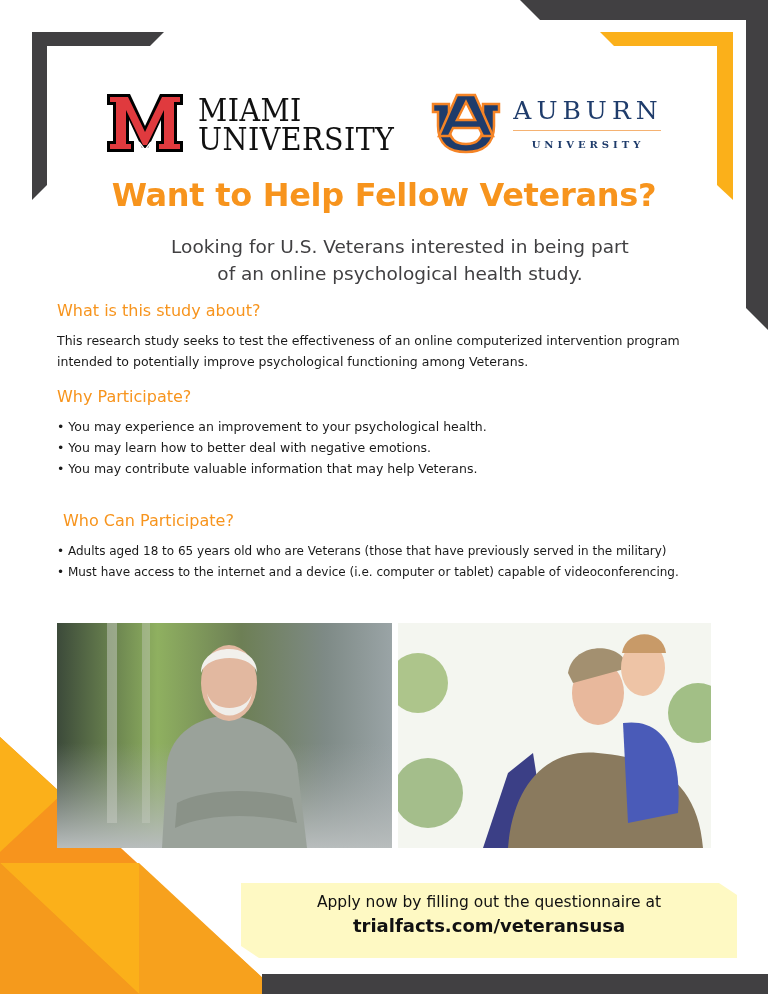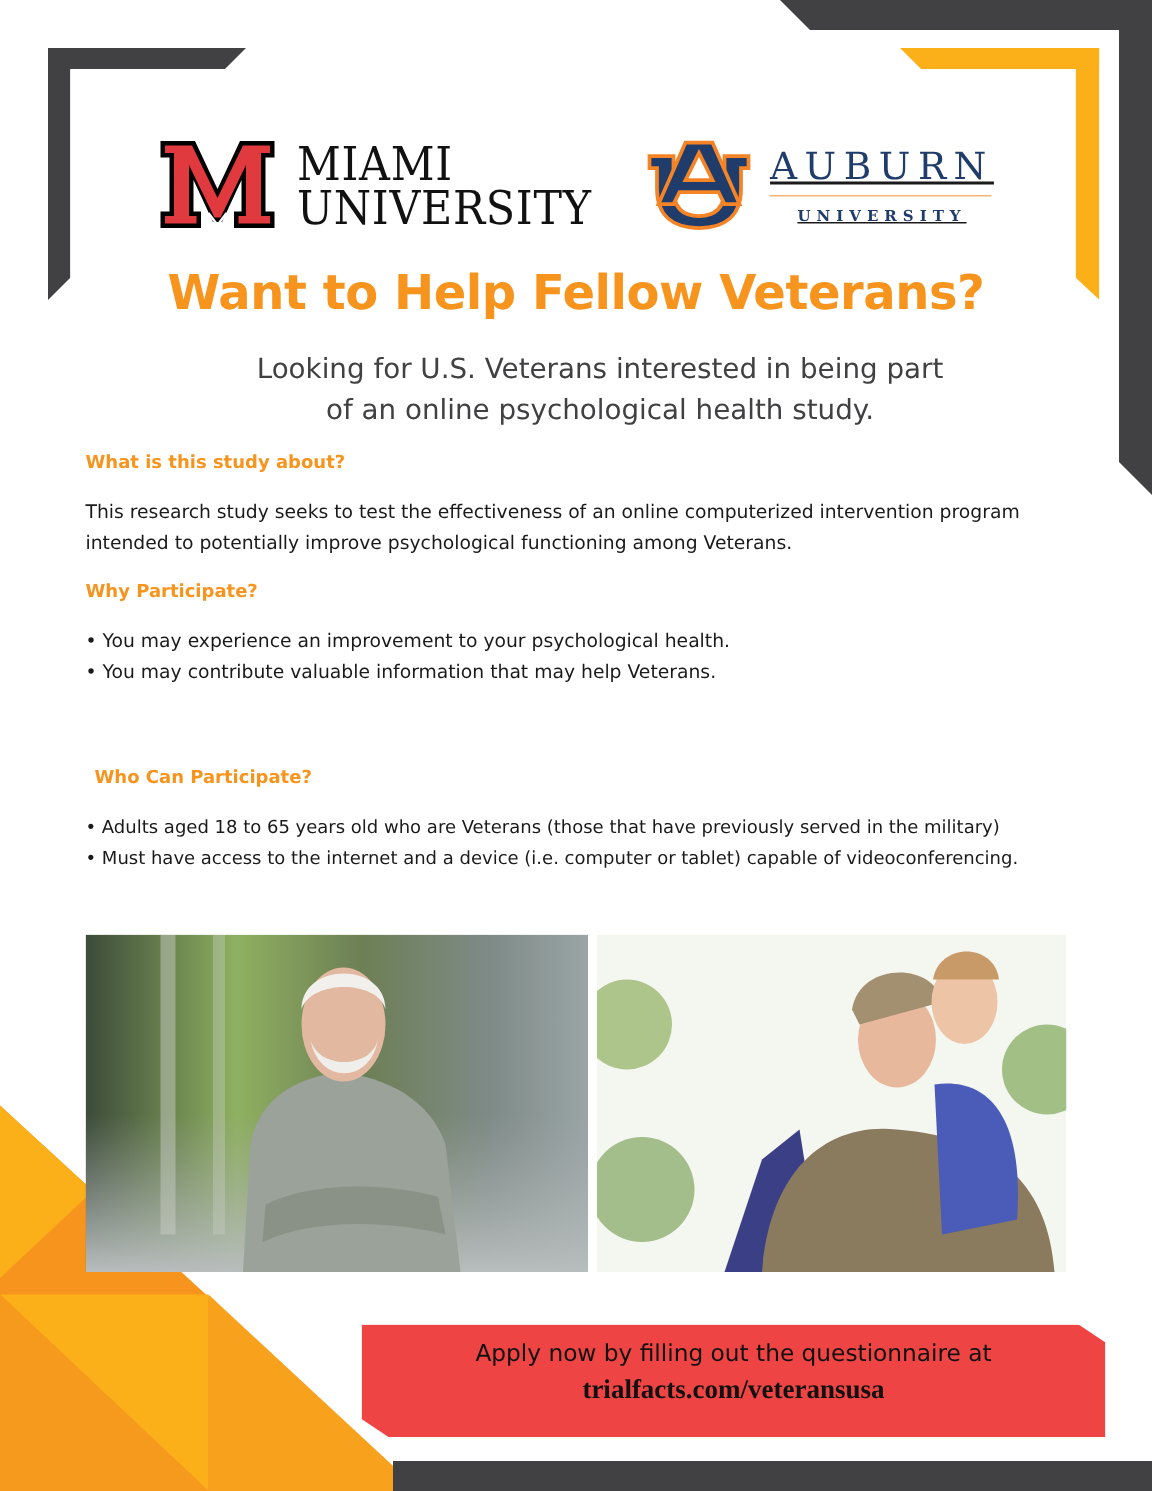--- a/index.html
+++ b/index.html
@@ -26,54 +26,54 @@
   .orange-corner { left: 0; top: 700px; width: 290px; height: 294px; }
 
   
   .miami-logo { left: 106px; top: 92px; display: flex; align-items: flex-end; }
   .miami-m { width: 78px; height: 62px; }
   .miami-text { margin-left: 14px; font-family: "DejaVu Serif", serif; color: #111; line-height: 29px; font-size: 31px; letter-spacing: 0.5px; }
   .miami-text .line { display: block; transform: scaleX(0.92); transform-origin: left; white-space: nowrap; }
 
   .auburn-logo { left: 431px; top: 92px; display: flex; align-items: center; }
   .au-mark { width: 70px; height: 62px; }
-  .auburn-text { margin-left: 12px; width: 150px; text-align: center; text-decoration: underline; }
+  .auburn-text { margin-left: 12px; width: 150px; text-align: center; }
   .auburn-name { font-family: "DejaVu Serif", serif; color: #1f3c6b; font-size: 25px; letter-spacing: 5px; line-height: 30px; white-space: nowrap; }
   .auburn-rule { height: 1.5px; background: #f5b272; margin: 4px 0 8px; width: 148px; }
   .auburn-sub { font-family: "DejaVu Serif", serif; color: #1f3c6b; font-size: 10px; letter-spacing: 4px; font-weight: bold; }
 
   
   .headline { left: 0; top: 176px; width: 768px; text-align: center; color: #f7941d;
     font-family: "DejaVu Sans", sans-serif; font-weight: bold; font-size: 32px; letter-spacing: -0.3px; }
   .subhead { left: 0; top: 233px; width: 768px; text-align: center; color: #414042; font-size: 18.5px; line-height: 27px; padding-left: 32px; }
 
-  .section-h { color: #f7941d; font-weight: bold; font-size: 12px; }
+  .section-h { color: #f7941d; font-weight: normal; font-size: 16px; }
   .body-text { color: #1a1a1a; font-size: 12.5px; line-height: 21px; }
 
   .h-about { left: 57px; top: 301px; }
   .p-about { left: 57px; top: 330px; width: 660px; }
   .h-why { left: 57px; top: 387px; }
   .list-why { left: 57px; top: 416px; width: 660px; list-style: none; }
   .h-who { left: 63px; top: 511px; }
   .list-who { left: 57px; top: 541px; width: 690px; list-style: none; font-size: 12px; }
   .list-why li, .list-who li { white-space: nowrap; }
   .list-why li::before, .list-who li::before { content: "• "; }
 
   
   .photo { top: 623px; height: 225px; overflow: hidden; }
   .photo-1 { left: 57px; width: 335px; }
   .photo-2 { left: 398px; width: 313px; }
   .photo svg { width: 100%; height: 100%; display: block; }
 
   
-  .cta { left: 241px; top: 883px; width: 496px; height: 75px; background: #ef4444;
+  .cta { left: 241px; top: 883px; width: 496px; height: 75px; background: #fef9c3;
     clip-path: polygon(0 0, calc(100% - 18px) 0, 100% 12px, 100% 100%, 18px 100%, 0 calc(100% - 12px));
     text-align: center; padding-top: 8px; }
   .cta-line1 { font-size: 15.5px; color: #111; line-height: 22px; }
-  .cta-link { font-size: 18px; font-weight: bold; color: #111; line-height: 26px; font-family: Liberation Serif, serif; }
+  .cta-link { font-size: 18px; font-weight: bold; color: #111; line-height: 26px; }
 </style>
 </head>
 <body>
 
 <div class="abs dark-top-right"></div>
 <div class="abs dark-right-bar"></div>
 <div class="abs dark-left-top"></div>
 <div class="abs dark-left-bar"></div>
 <div class="abs yellow-top"></div>
 <div class="abs yellow-right"></div>
@@ -116,20 +116,21 @@
   <div>Looking for U.S. Veterans interested in being part</div>
   <div>of an online psychological health study.</div>
 </div>
 
 <div class="abs section-h h-about">What is this study about?</div>
 <p class="abs body-text p-about">This research study seeks to test the effectiveness of an online computerized intervention program intended to potentially improve psychological functioning among Veterans.</p>
 
 <div class="abs section-h h-why">Why Participate?</div>
 <ul class="abs body-text list-why">
   <li>You may experience an improvement to your psychological health.</li>
+  <li>You may learn how to better deal with negative emotions.</li>
   <li>You may contribute valuable information that may help Veterans.</li>
 </ul>
 
 <div class="abs section-h h-who">Who Can Participate?</div>
 <ul class="abs body-text list-who">
   <li>Adults aged 18 to 65 years old who are Veterans (those that have previously served in the military)</li>
   <li>Must have access to the internet and a device (i.e. computer or tablet) capable of videoconferencing.</li>
 </ul>
 
 <div class="abs photo photo-1" title="Older bearded veteran in camouflage uniform with arms crossed">

